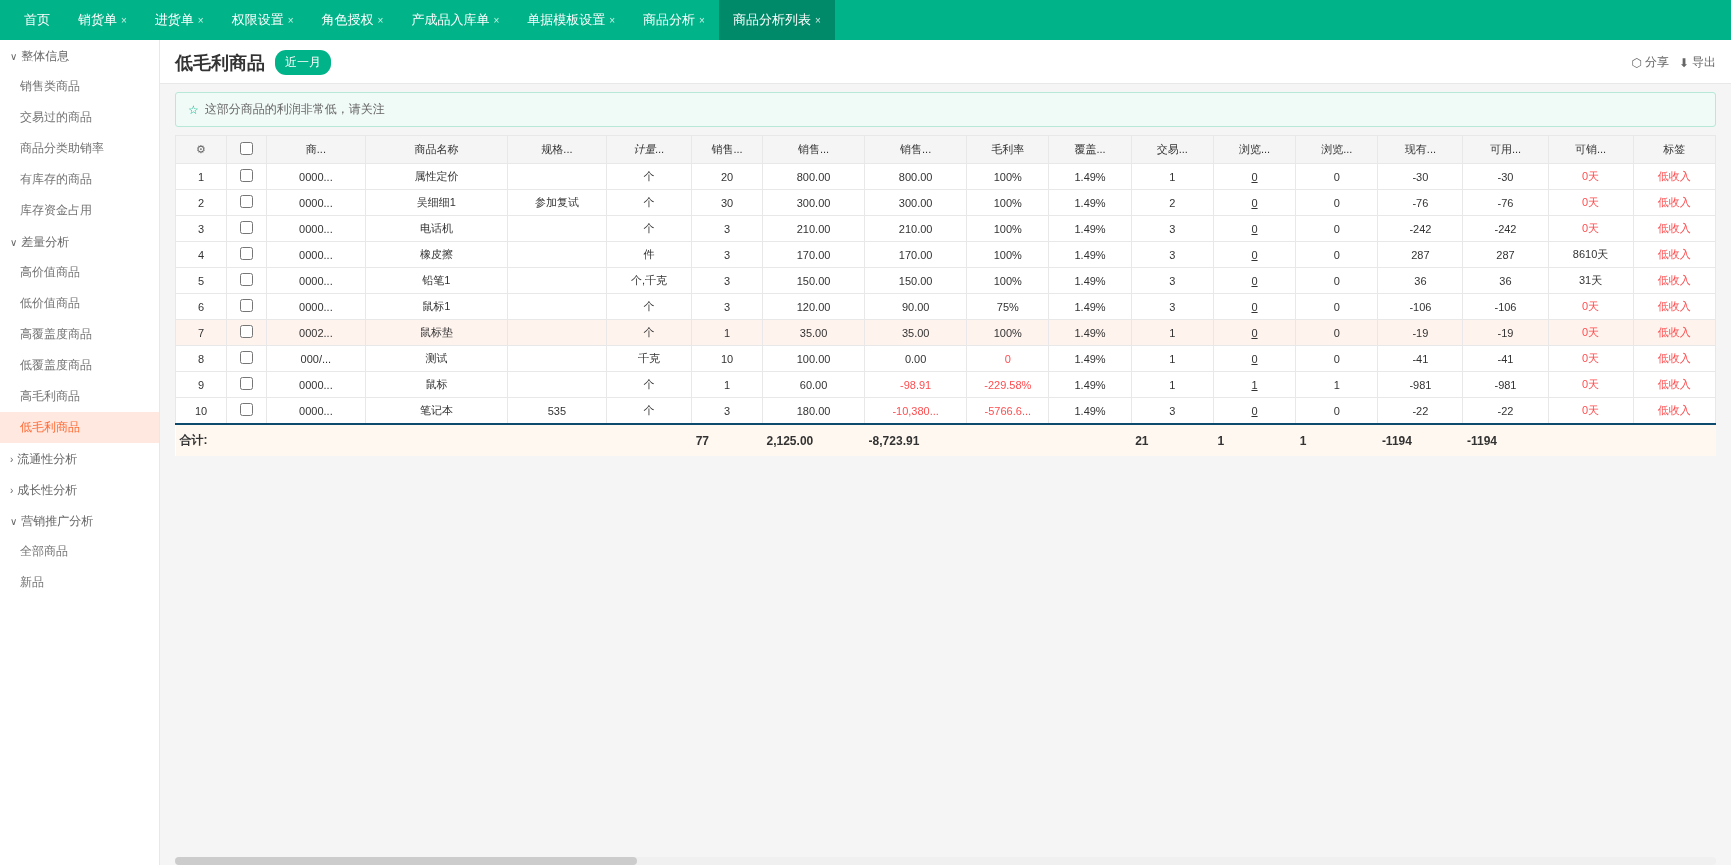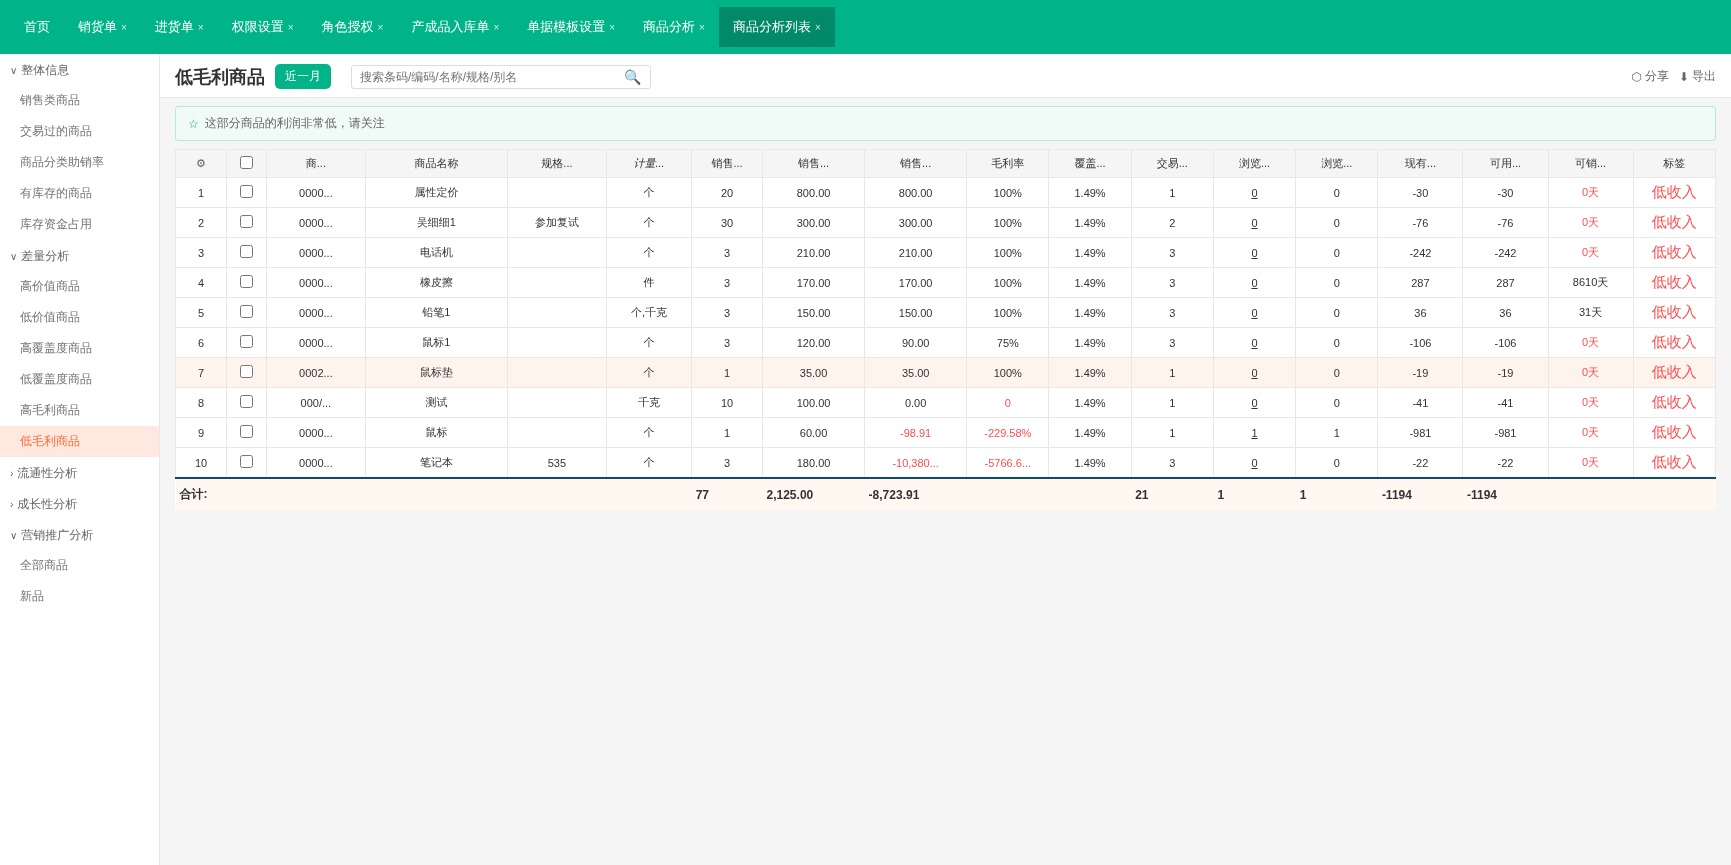--- a/index.html
+++ b/index.html
@@ -1,19 +1,19 @@
 <!DOCTYPE html>
 <html><head>
   <meta charset="utf-8">
   <style>
     * { margin: 0; padding: 0; box-sizing: border-box; }
     body { font-family: 'Microsoft YaHei', sans-serif; font-size: 12px; background: #f5f5f5; color: #333; width: 1731px; min-height: 865px; overflow-x: hidden; }
 
     
-    .top-nav { background: #00b388; display: flex; align-items: center; height: 54px; padding: 0 10px; }
+    .top-nav { background: #00b388; display: flex; align-items: center; height: 40px; padding: 0 10px; }
     .top-nav .nav-item { color: #fff; padding: 0 14px; height: 40px; line-height: 40px; cursor: pointer; font-size: 13px; white-space: nowrap; }
     .top-nav .nav-item.active { background: #008a69; }
     .nav-close { font-size: 10px; margin-left: 4px; opacity: 0.8; }
 
     
     .layout { display: flex; height: calc(865px - 40px); }
 
     
     .sidebar { width: 160px; background: #fff; border-right: 1px solid #e8e8e8; overflow-y: auto; flex-shrink: 0; }
     .sidebar-group { }
@@ -21,38 +21,38 @@
     .sidebar-group-title .arrow { font-size: 10px; }
     .sidebar-item { padding: 7px 10px 7px 20px; cursor: pointer; color: #737373; font-size: 12px; }
     .sidebar-item.active { background: #ffe8e0; color: #ff6b35; }
 
     
     .main { flex: 1; display: flex; flex-direction: column; overflow: hidden; }
 
     
     .main-header { padding: 10px 15px 8px 15px; display: flex; align-items: center; gap: 10px; background: #fff; border-bottom: 1px solid #e8e8e8; }
     .page-title { font-size: 18px; font-weight: bold; color: #333; }
-    .time-btn { background: #00b388; color: #fff; border: none; padding: 4px 10px; border-radius: 5px; cursor: pointer; font-size: 12px; }
+    .time-btn { background: #00b388; color: #fff; border: none; padding: 4px 10px; border-radius: 11px; cursor: pointer; font-size: 12px; }
     .search-box { display: flex; align-items: center; border: 1px solid #ddd; border-radius: 3px; padding: 3px 8px; margin-left: 10px; flex: 1; max-width: 300px; }
     .search-box input { border: none; outline: none; font-size: 12px; width: 100%; color: #999; }
     .search-icon { color: #00b388; font-size: 14px; cursor: pointer; }
     .header-actions { margin-left: auto; display: flex; gap: 10px; }
     .action-btn { color: #666; cursor: pointer; font-size: 12px; display: flex; align-items: center; gap: 3px; }
 
     
     .notice-bar { background: #f0faf7; border: 1px solid #b8e8d8; margin: 8px 15px; padding: 8px 12px; border-radius: 3px; color: #666; font-size: 12px; display: flex; align-items: center; gap: 6px; }
     .notice-icon { color: #00b388; }
 
     
     .table-container { flex: 1; overflow: auto; padding: 0 15px; }
     table { width: 100%; border-collapse: collapse; background: #fff; table-layout: fixed; }
     thead th { background: #f5f5f5; border: 1px solid #e8e8e8; padding: 6px 4px; text-align: center; font-weight: normal; color: #333; font-size: 11px; white-space: nowrap; overflow: hidden; text-overflow: ellipsis; position: sticky; top: 0; z-index: 10; }
     tbody td { border: 1px solid #e8e8e8; padding: 5px 4px; text-align: center; font-size: 11px; white-space: nowrap; overflow: hidden; text-overflow: ellipsis; }
     tbody tr.highlighted { background: #fff3ee; }
-    .tag-red { color: #ff4d4f; font-size: 15px; }
+    .tag-red { color: #ff4d4f; font-size: 11px; }
     .link-underline { text-decoration: underline; color: #333; }
     .checkbox-cell { width: 30px; }
 
     
     .total-row { background: #fff8f0; border-top: 2px solid #0c4a6e; }
     .total-row td { font-weight: bold; padding: 7px 4px; }
 
     
     .pagination-bar { height: 40px; background: #fff; border-top: 1px solid #e8e8e8; display: flex; align-items: center; justify-content: flex-end; padding: 0 15px; gap: 8px; font-size: 12px; color: #666; }
     .page-btn { border: 1px solid #ddd; background: #fff; padding: 2px 8px; cursor: pointer; border-radius: 2px; font-size: 12px; }
@@ -161,24 +161,20 @@
       <div class="sidebar-item">全部商品</div>
       <div class="sidebar-item">新品</div>
     </div>
   </aside>
 
   <main class="main">
 
     <div class="main-header">
       <span class="page-title">低毛利商品</span>
       <button class="time-btn">近一月</button>
-      <div class="search-box">
-        <input type="text" placeholder="搜索条码/编码/名称/规格/别名" style="">
-        <span class="search-icon">🔍</span>
-      </div>
       <div class="header-actions">
         <div class="action-btn">
           <span>⬡</span>
           <span>分享</span>
         </div>
         <div class="action-btn">
           <span>⬇</span>
           <span>导出</span>
         </div>
       </div>

